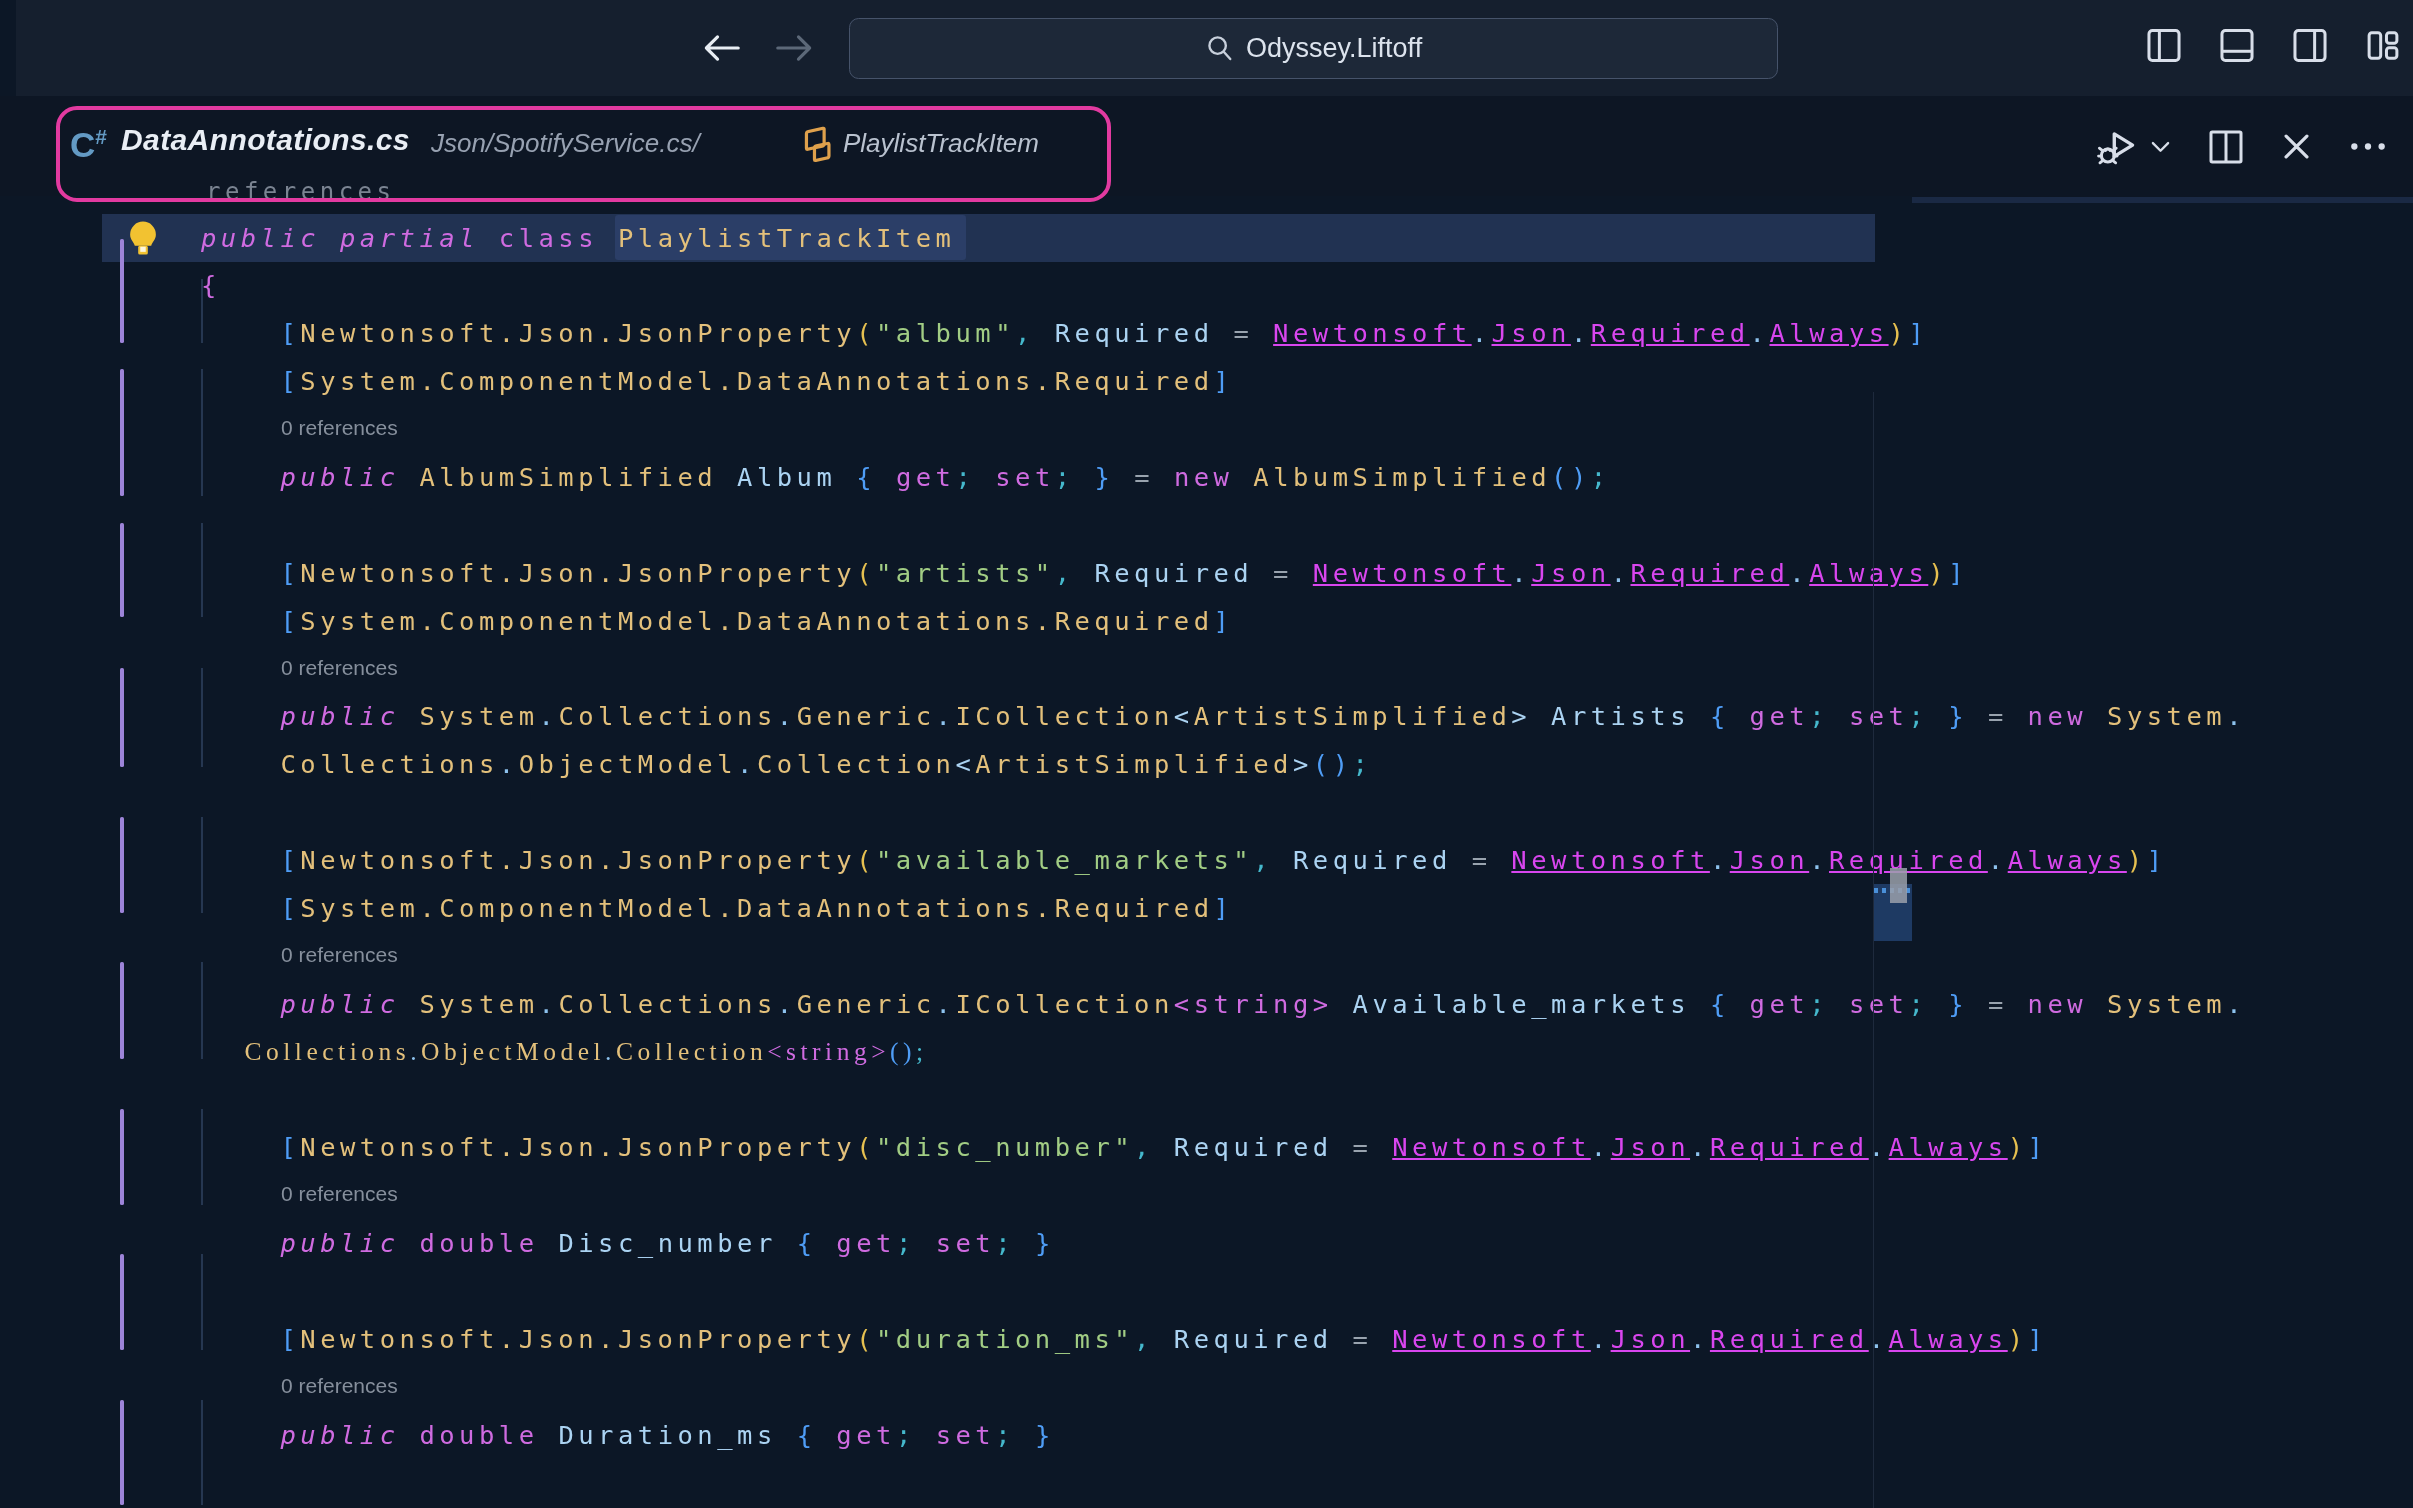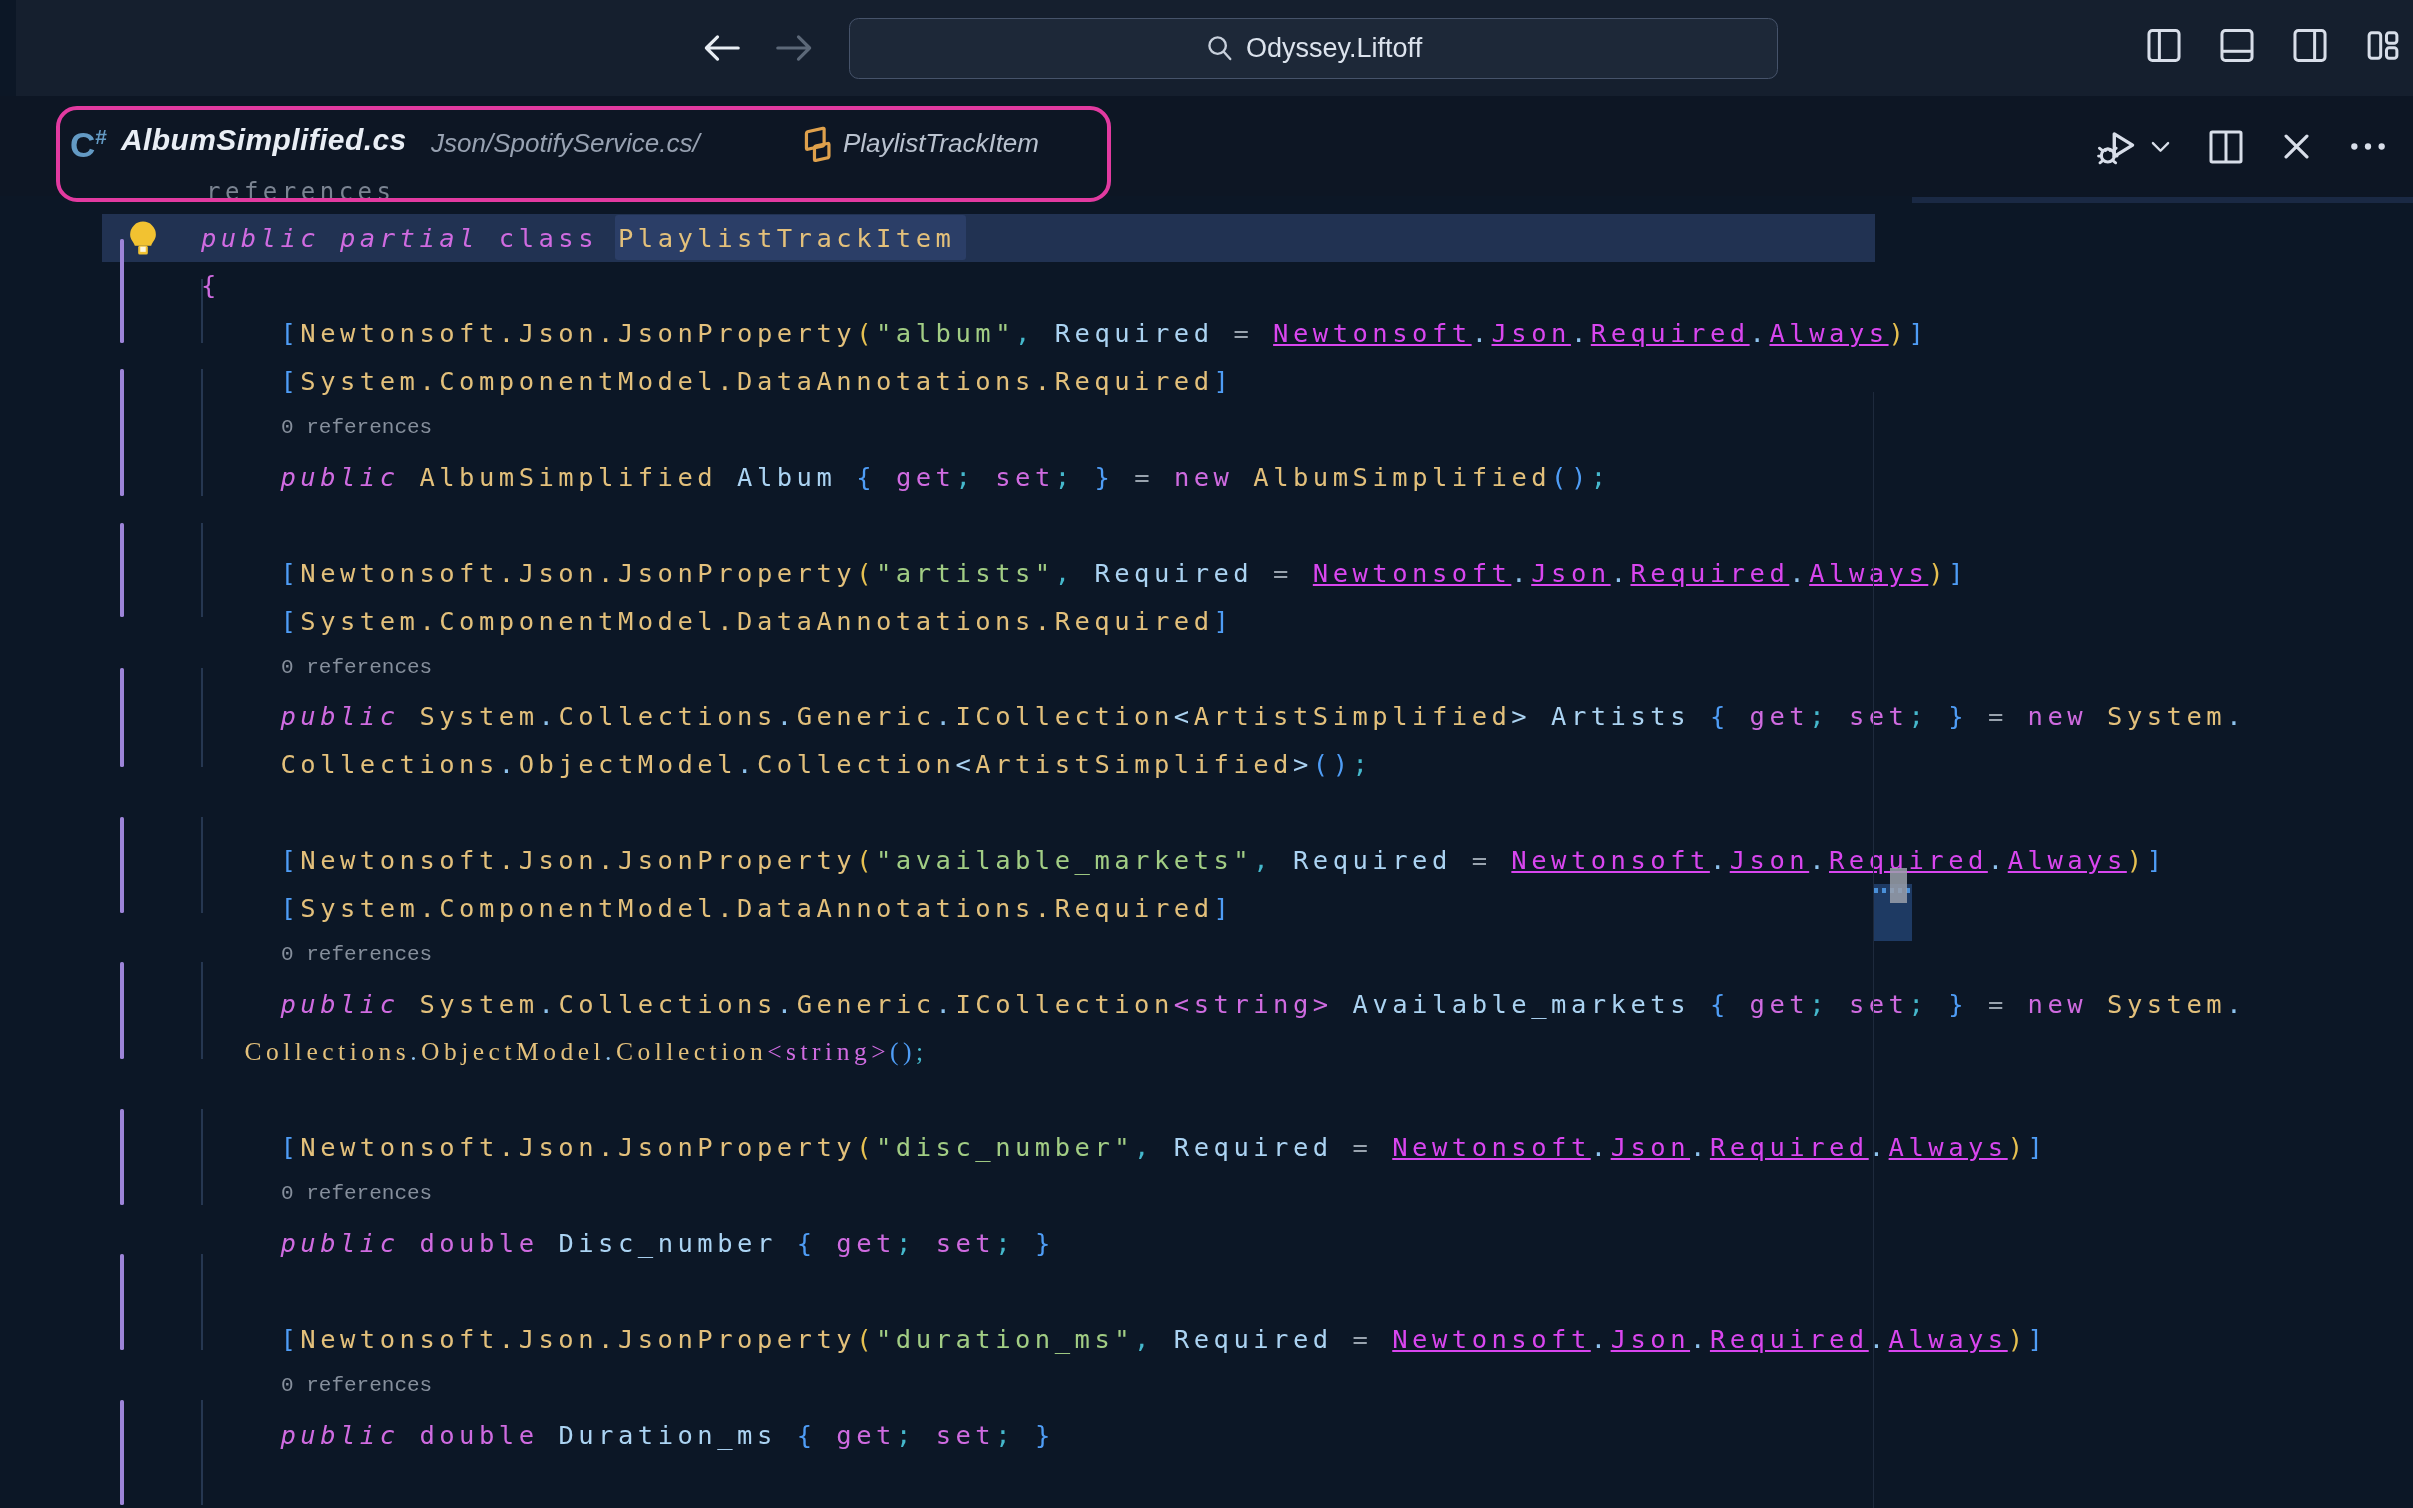--- a/index.html
+++ b/index.html
@@ -31,21 +31,21 @@
   
   .editor{position:absolute;left:0;top:196px;width:1912px;height:1312px;background:#0c1726;}
   .line-highlight{position:absolute;left:102px;top:17.6px;width:1773px;height:48px;background:#213252;}
   .word-box{position:absolute;left:615px;top:19px;width:351px;height:45px;background:#2b3e67;border-radius:3.2px;}
   .bulb{position:absolute;left:126px;top:24px;}
   .gutter-seg{position:absolute;left:120px;width:4px;background:#9d84d8;border-radius:1.6px;}
   .guide-seg{position:absolute;left:201px;width:2.4px;background:#263751;}
   .code-line{position:absolute;left:201px;height:48px;line-height:48px;white-space:pre;
              font-family:"DejaVu Sans Mono",monospace;font-size:25.5px;letter-spacing:4.5px;color:#d3dae3;}
   .lens-line{position:absolute;left:281px;height:48px;line-height:45px;white-space:pre;
-             font-family:Liberation Mono, monospace;font-size:21px;color:#868f9c;}
+             font-family:Liberation Sans, sans-serif;font-size:21px;color:#868f9c;}
   .c-kw{color:#cf6be0;}
   .c-kwit{color:#cf6be0;font-style:italic;}
   .c-tan{color:#e3c07b;}
   .c-lb{color:#abd3f2;}
   .c-blue{color:#4f9df6;}
   .c-gold{color:#e6c050;}
   .c-red{color:#d946ef;text-decoration:underline;}
   .c-green{color:#a2cd84;}
   .c-cyan{color:#45b8cc;}
   .c-eq{color:#99a3ae;}
@@ -113,21 +113,21 @@
           </svg>
       </span>
     </div>
   </div>
 
   <div class="tabbar">
     <div class="clipped-line">references</div>
     <div class="annotation-box"></div>
     <div class="tabrow">
       <span class="csharp-icon">C<sup>#</sup></span>
-      <span class="tab-title">AlbumSimplified.cs</span>
+      <span class="tab-title">DataAnnotations.cs</span>
       <span class="crumb-path">Json/SpotifyService.cs/</span>
       <span class="class-icon">
         <svg width="37" height="45" viewBox="0 0 23 28">
           <rect x="4" y="3" width="11" height="11" rx="1" transform="skewY(-12) translate(0,4)" stroke="#dfa14c" stroke-width="2" fill="none"></rect>
           <rect x="9" y="13" width="9" height="9" rx="1" transform="skewY(-12) translate(0,4)" stroke="#dfa14c" stroke-width="2" fill="none"></rect>
         </svg>
       </span>
       <span class="crumb-sym">PlaylistTrackItem</span>
     </div>
     <div class="tab-actions">

